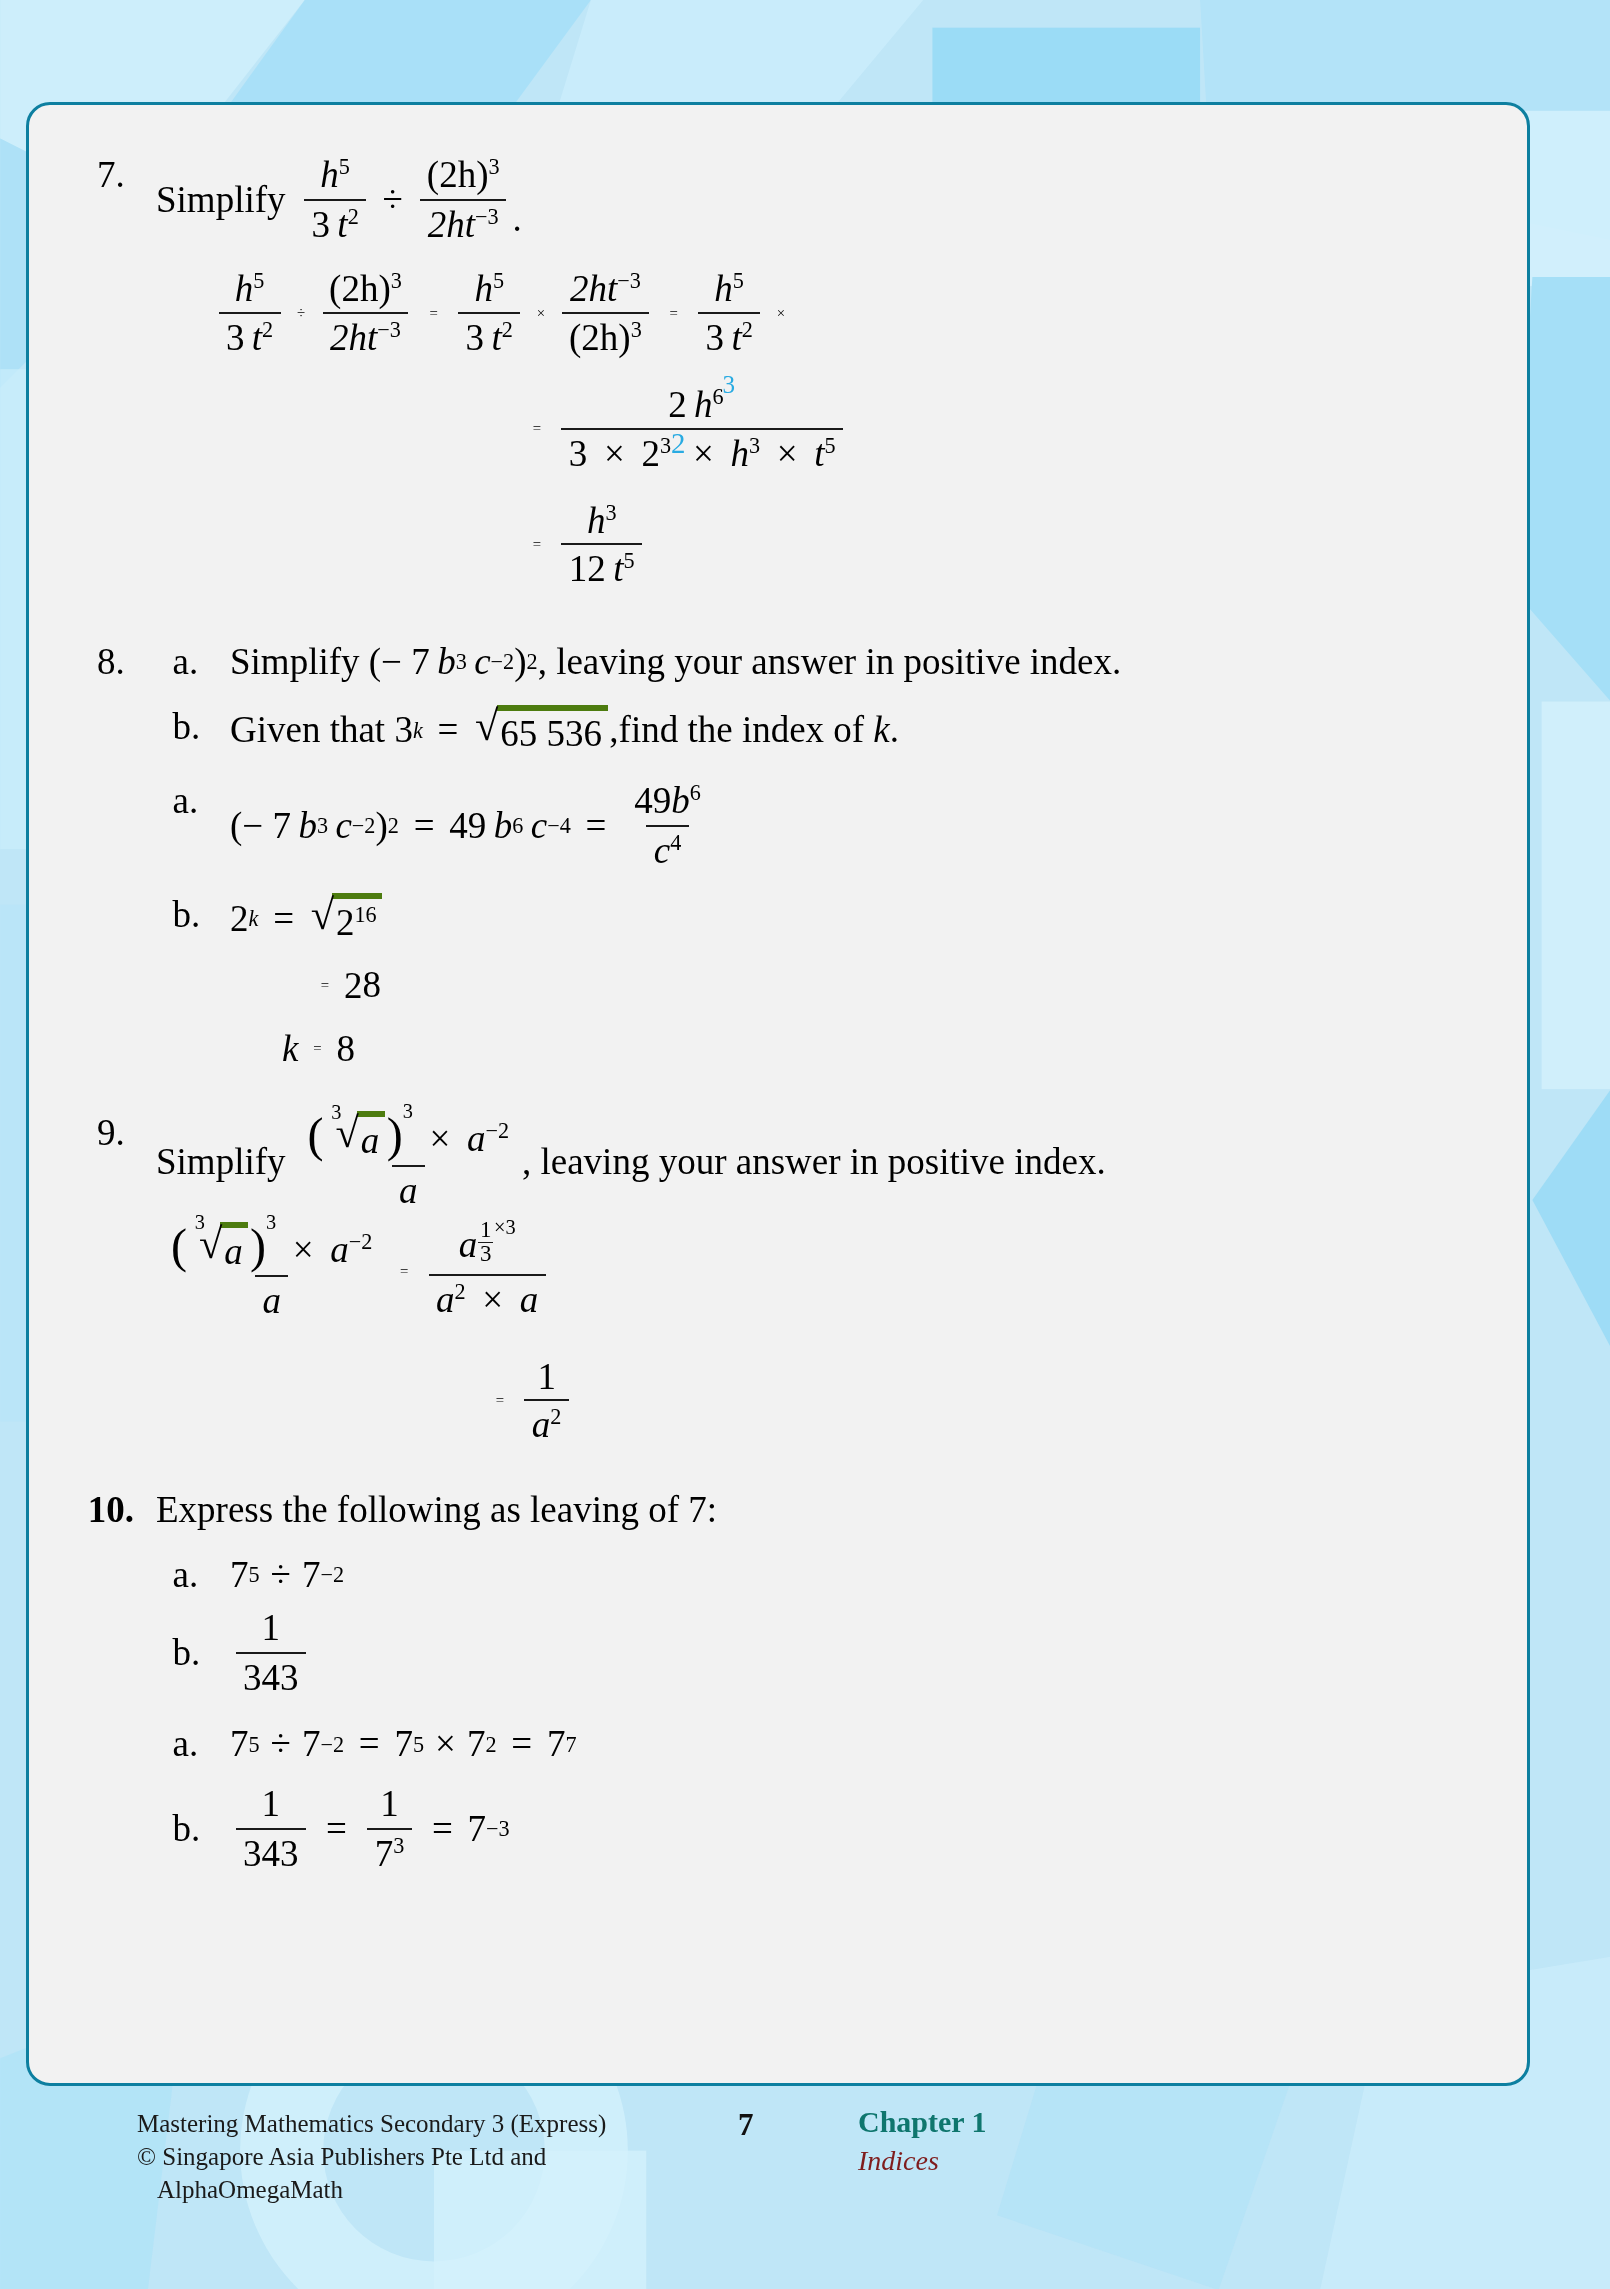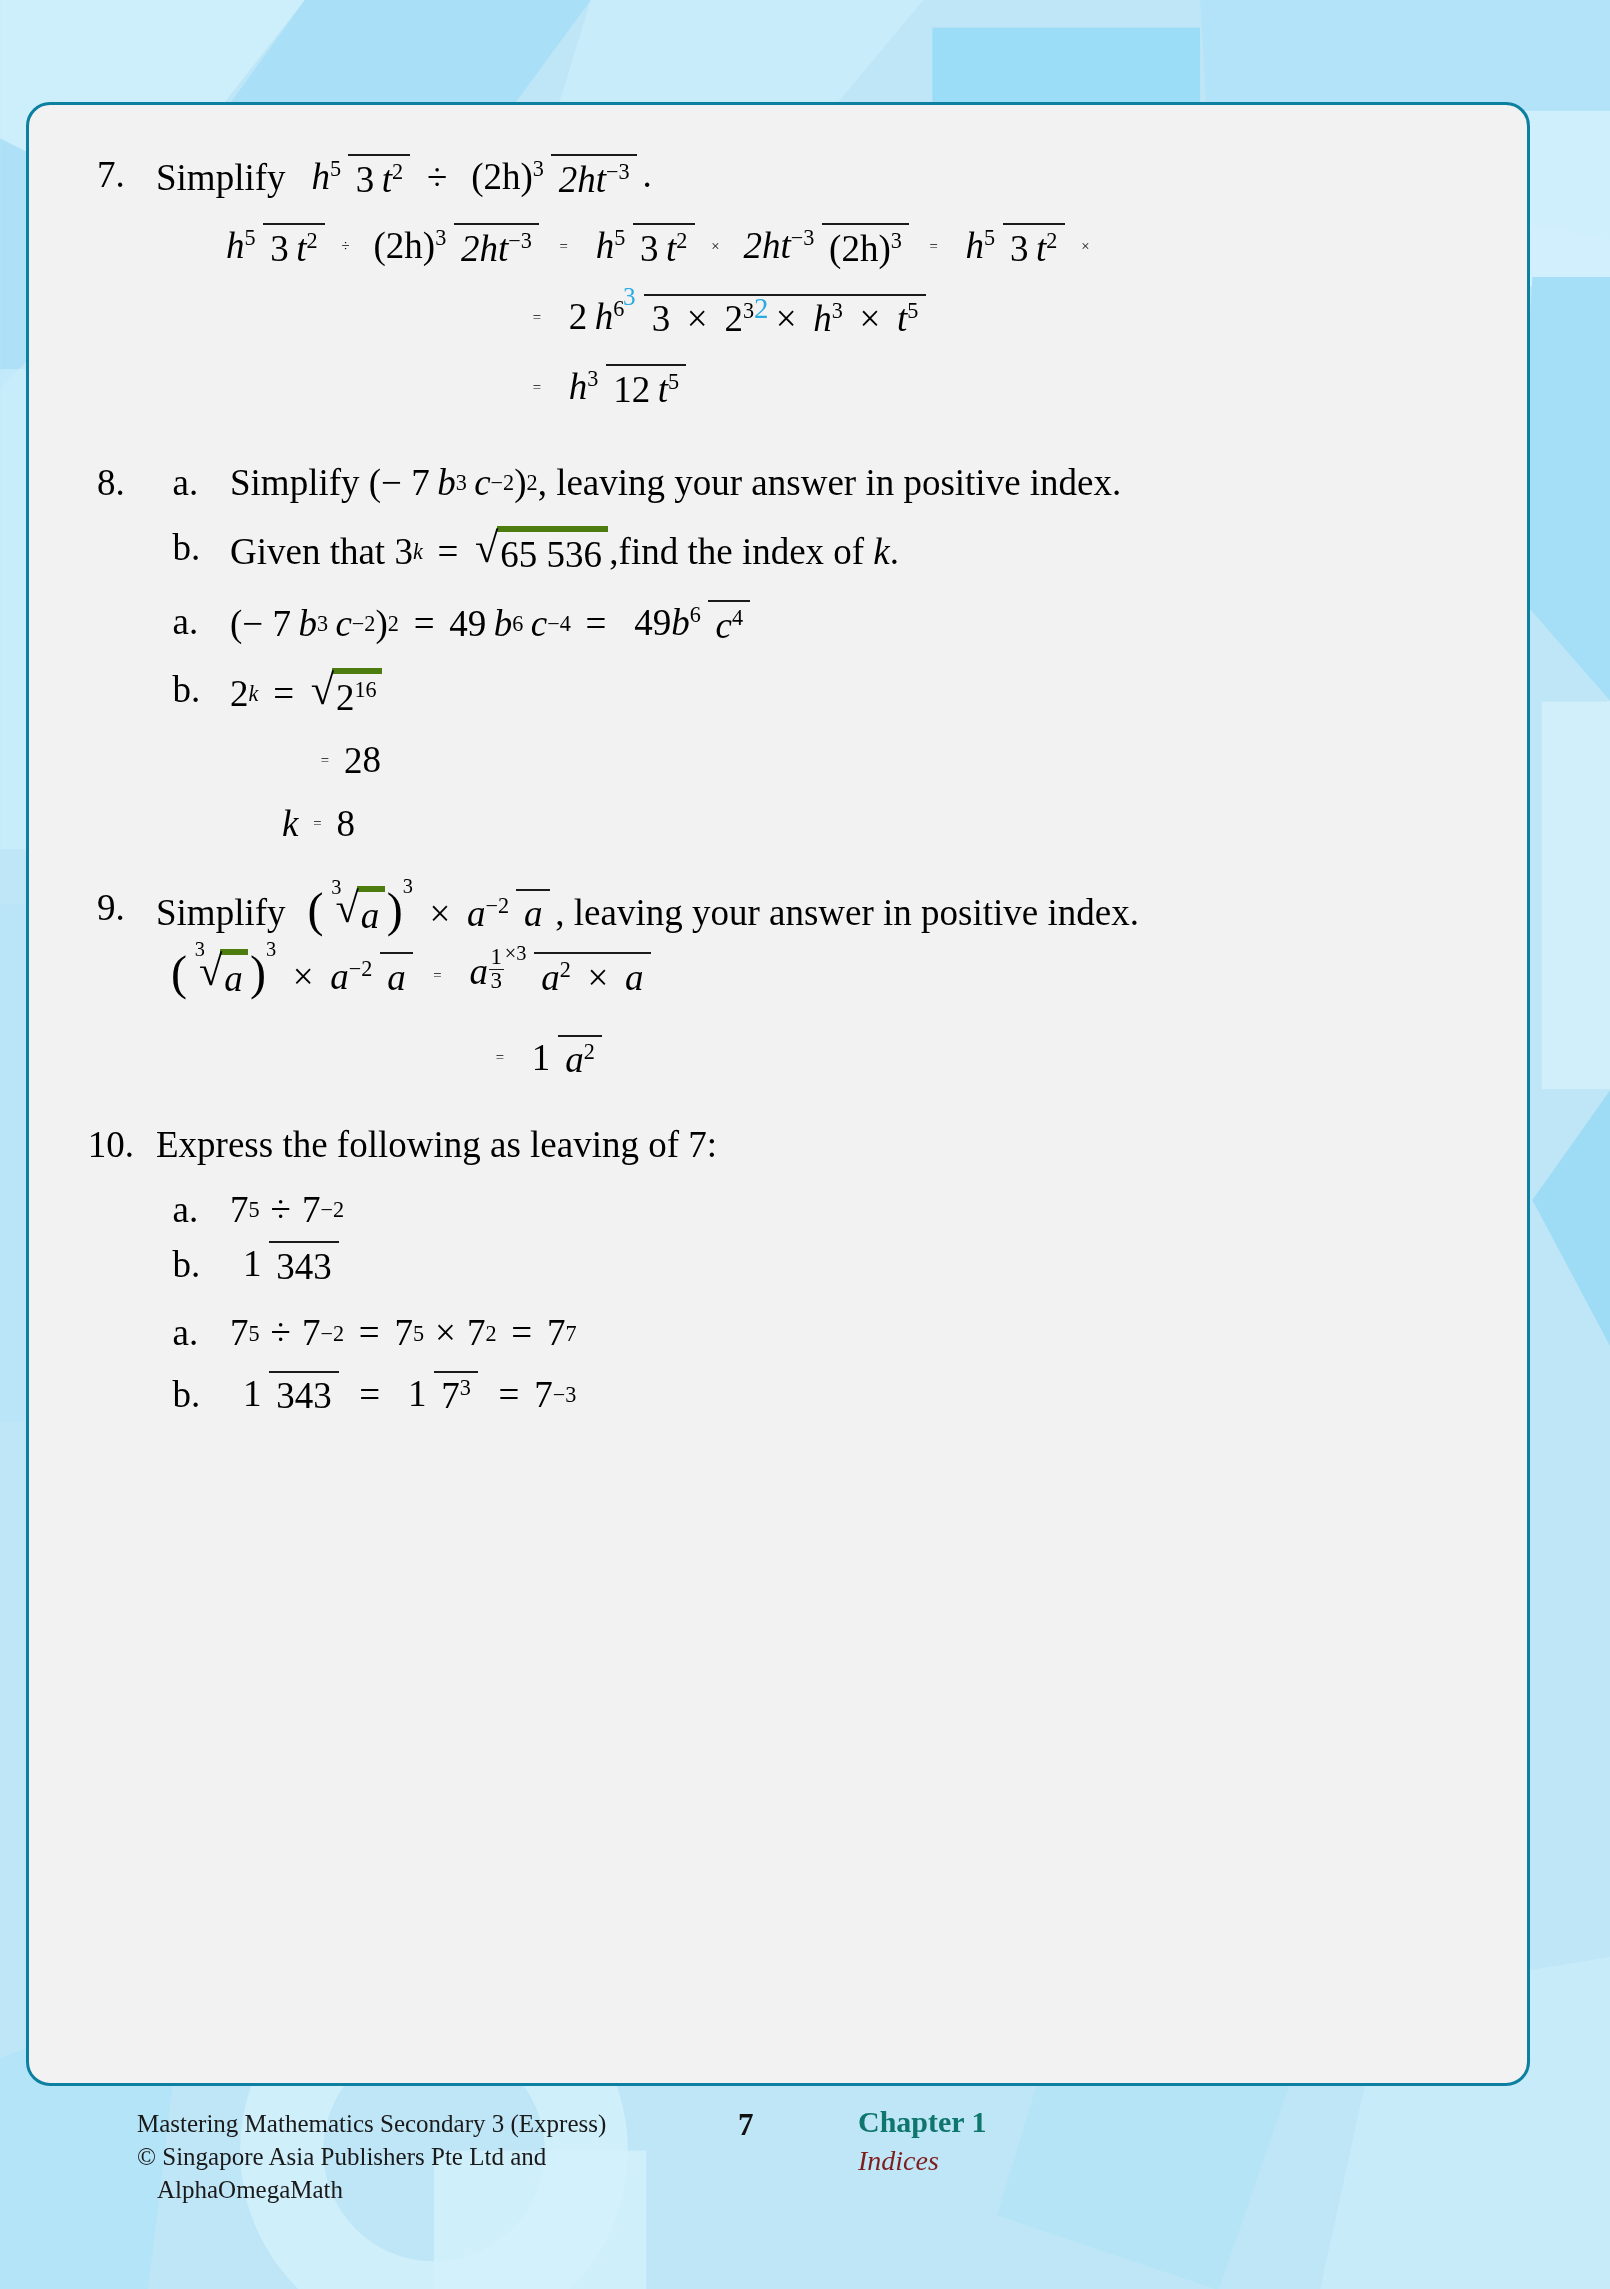--- a/index.html
+++ b/index.html
@@ -34,39 +34,39 @@
   }
 
   
   .row { display:flex; align-items:center; }
   .qrow { display:flex; align-items:flex-start; margin-bottom:3.7px; }
   .qnum {
     width:72px; flex:none;
     font-size:37px; line-height:1.2;
     text-align:left; padding-left:13px;
   }
-  .qnum.wide { padding-left:3.7px; }
+  .qnum.wide { padding-left:3.7px;font-weight:bold; }
   .alpha {
     width:74px; flex:none;
     font-size:37px; line-height:1.2;
     padding-left:16.6px;
   }
   .body { font-size:37px; line-height:1.2; display:flex; align-items:center; flex-wrap:wrap; }
   .txt { font-size:37px; }
   .mi { font-style:italic; font-family:"Liberation Serif", serif; }
   .mn { font-style:normal; }
   sup, .sup {
     font-size:0.60em; vertical-align:super; line-height:0;
     font-style:normal;
   }
   sup.it { font-style:italic; }
 
   
   .frac {
-    display:inline-flex; flex-direction:row;
+    display:inline-flex; flex-direction:column;
     align-items:center; justify-content:center;
     vertical-align:middle;
     margin:0 5.5px;
     font-size:37px;
   }
   .frac .num { padding:0 7.4px 1.8px 7.4px; white-space:nowrap; }
   .frac .den { padding:1.8px 7.4px 0 7.4px; border-top:2.3px solid #1a1a1a; white-space:nowrap; }
 
   
   .sfrac {

